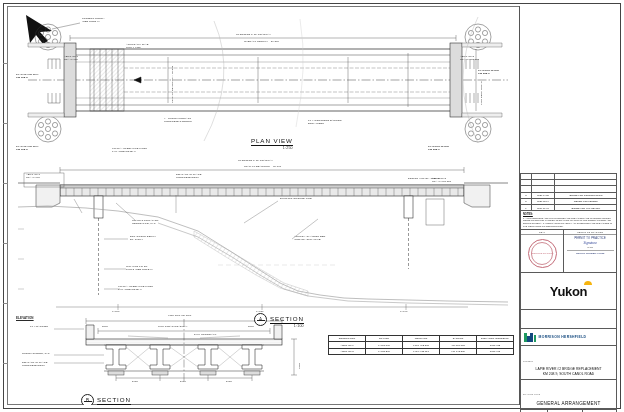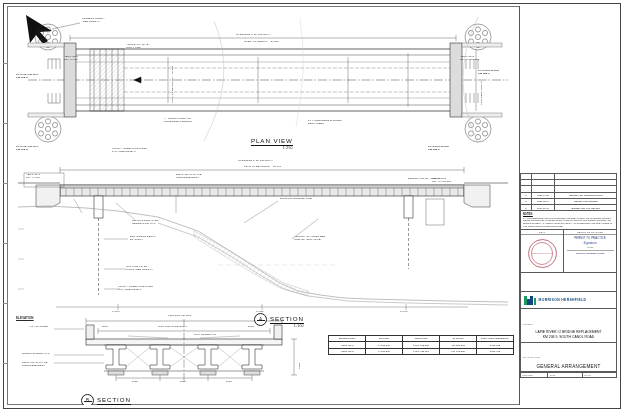--- a/index.html
+++ b/index.html
@@ -624,20 +624,26 @@
           <div class="cellhdr">PERMIT TO PRACTICE</div>
           <div class="sign-body">
             <div class="sign-line">PERMIT TO PRACTICE</div>
             <div class="sign-script">Signature</div>
             <div class="sign-sub">DATE</div>
             <div class="sign-num">PERMIT NUMBER: P0022</div>
           </div>
         </div>
       </div>
 
+      <div class="yukon-cell">
+        <div class="yukon">
+          <span>Yukon</span>
+          <span class="sun"></span>
+        </div>
+      </div>
 
       <div class="gap-cell"></div>
 
       <div class="logo-cell">
         <span class="mh-mark">
           <i></i>
             <i></i>
             <i></i>
             <i></i>
         </span>

